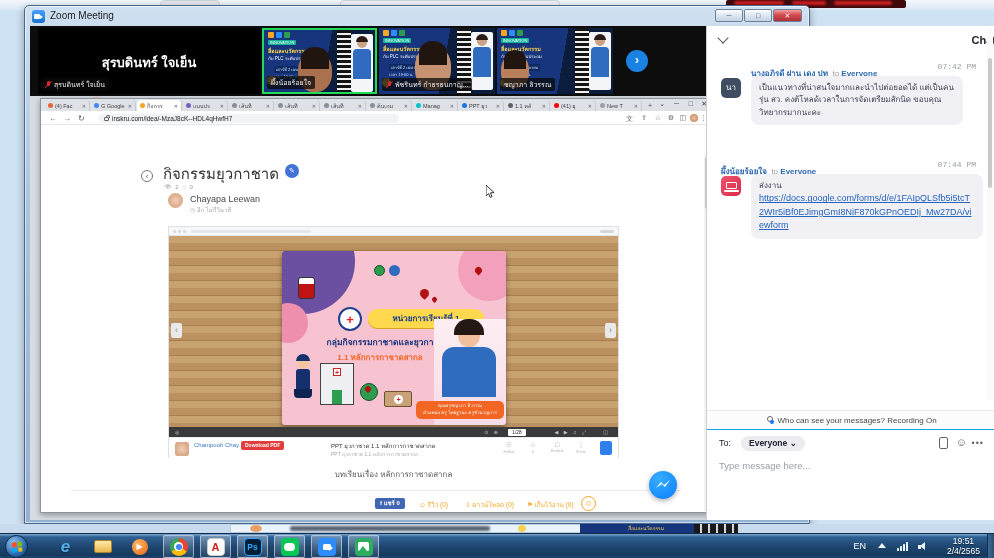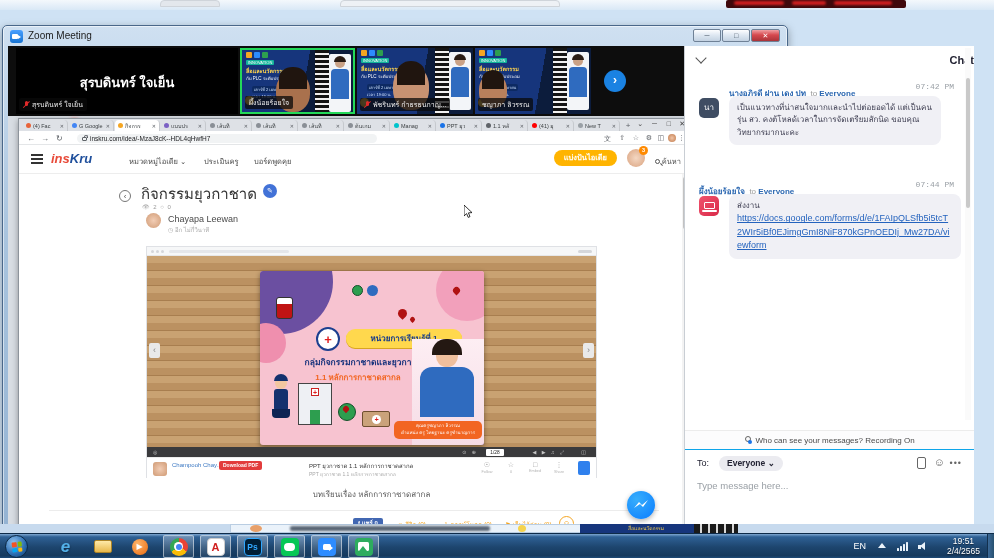--- a/index.html
+++ b/index.html
@@ -8,23 +8,23 @@
     font-family:"Liberation Sans",sans-serif;background:#cfe2f4;}
   .abs{position:absolute;}
 
   
   .bg-top{left:0;top:0;width:994px;height:10px;background:linear-gradient(#f4f8fc,#d9e8f6);}
   .bg-tab{height:7px;background:#e3e7ec;border-radius:4px 4px 0 0;border:1px solid #cfd4da;}
   .bg-banner{background:#40090c;border-radius:2px;overflow:hidden;}
   .bg-banner i{position:absolute;top:1px;height:4px;background:#d01f1f;filter:blur(1.2px);border-radius:2px;}
 
   
-  .zoom-win{left:2px;top:5px;width:786px;height:519px;border-radius:5px 5px 0 0;
+  .zoom-win{left:24px;top:5px;width:786px;height:519px;border-radius:5px 5px 0 0;
     background:linear-gradient(#cfe0f1,#a9c4de 40%,#93b2d2);border:1px solid #49678a;
-    box-shadow:0 0 0 1px rgba(255,255,255,.55) inset, 0 3px 8px rgba(0,0,0,.35);margin-top:20px;}
+    box-shadow:0 0 0 1px rgba(255,255,255,.55) inset, 0 3px 8px rgba(0,0,0,.35);}
   .zoom-titlebar{left:0;top:0;right:0;height:20px;}
   .zoom-app-icon{left:7px;top:4px;width:13px;height:13px;border-radius:3px;background:linear-gradient(#4aa0ff,#1673d2);}
   .zoom-app-icon:after{content:"";position:absolute;left:2px;top:4px;width:6px;height:5px;background:#fff;border-radius:1px;}
   .zoom-app-icon:before{content:"";position:absolute;left:8px;top:4.5px;border-left:3px solid #fff;border-top:2px solid transparent;border-bottom:2px solid transparent;}
   .zoom-title{left:25px;top:4px;font-size:10px;color:#1c1c1c;}
   .winbtn{top:3px;height:13px;border:1px solid #6f8196;border-radius:2px;
     background:linear-gradient(#fdfeff,#dfe8f2 45%,#c3d2e2);color:#41505f;font-size:7px;line-height:11px;text-align:center;}
   .winbtn.close{background:linear-gradient(#f0a0a4,#d6494f 45%,#aa3339);color:#fff;}
 
   .zoom-inner{left:5px;top:20px;width:966px;height:494px;background:#0d0d0d;}
@@ -433,32 +433,20 @@
             </div>
             <div class="tbi" style="right:78px;">文</div>
             <div class="tbi" style="right:64px;">⇧</div>
             <div class="tbi" style="right:50px;">☆</div>
             <div class="tbi" style="right:37px;">⚙</div>
             <div class="tbi" style="right:25px;">◫</div>
             <div class="tbi" style="right:13px;top:2.5px;width:8px;height:8px;border-radius:50%;background:radial-gradient(#f0c5a8,#c07848);"></div>
             <div class="tbi" style="right:4px;">⋮</div>
           </div>
 
-          <div class="abs sitehdr">
-            <div class="burger"></div>
-            <div class="logo"><span class="p1">ins</span><span class="p2">Kru</span></div>
-            <div class="snav" style="left:110px;"><span>หมวดหมู่ไอเดีย</span> ⌄</div>
-            <div class="snav" style="left:185px;">ประเมินครู</div>
-            <div class="snav" style="left:235px;">บอร์ดพูดคุย</div>
-            <div class="share-idea">แบ่งปันไอเดีย</div>
-            <div class="uav">
-                <b>3</b>
-              </div>
-            <div class="srch"><span class="mag"></span><span>ค้นหา</span></div>
-          </div>
 
           <div class="abs bcontent">
             <div class="backc">‹</div>
             <div class="ptitle">กิจกรรมยุวกาชาด</div>
             <div class="editb">✎</div>
             <div class="pstats">👁 <span>2</span> ○ <span>0</span></div>
             <div class="aav"></div>
             <div class="aname">Chayapa Leewan</div>
             <div class="atime">◷ <span>อีก ไม่กี่วินาที</span></div>
 

